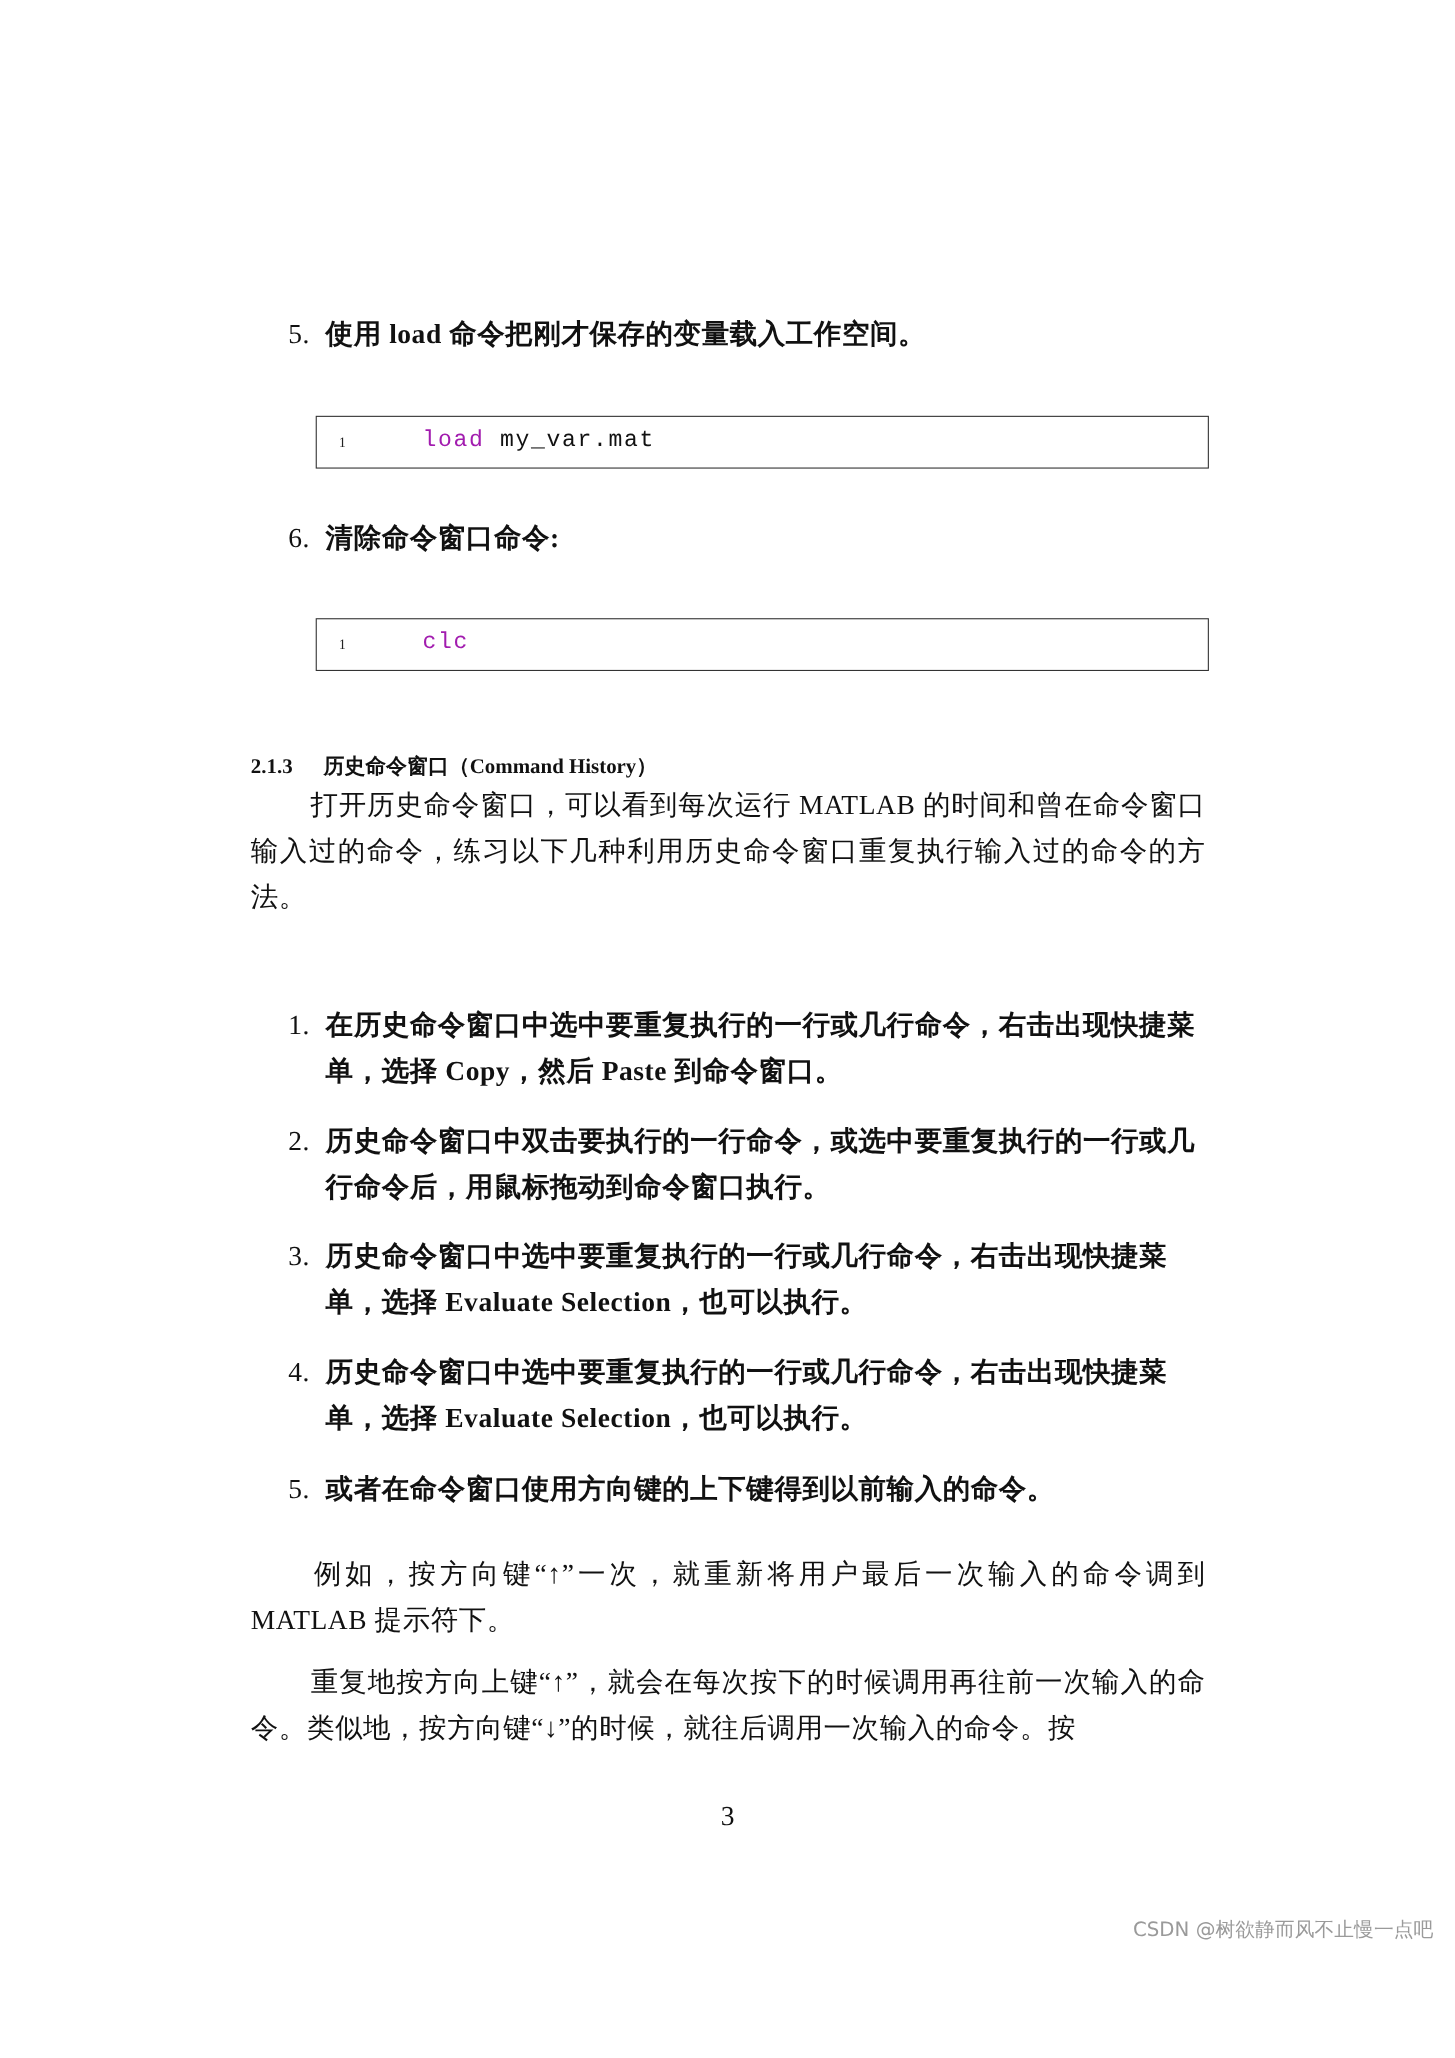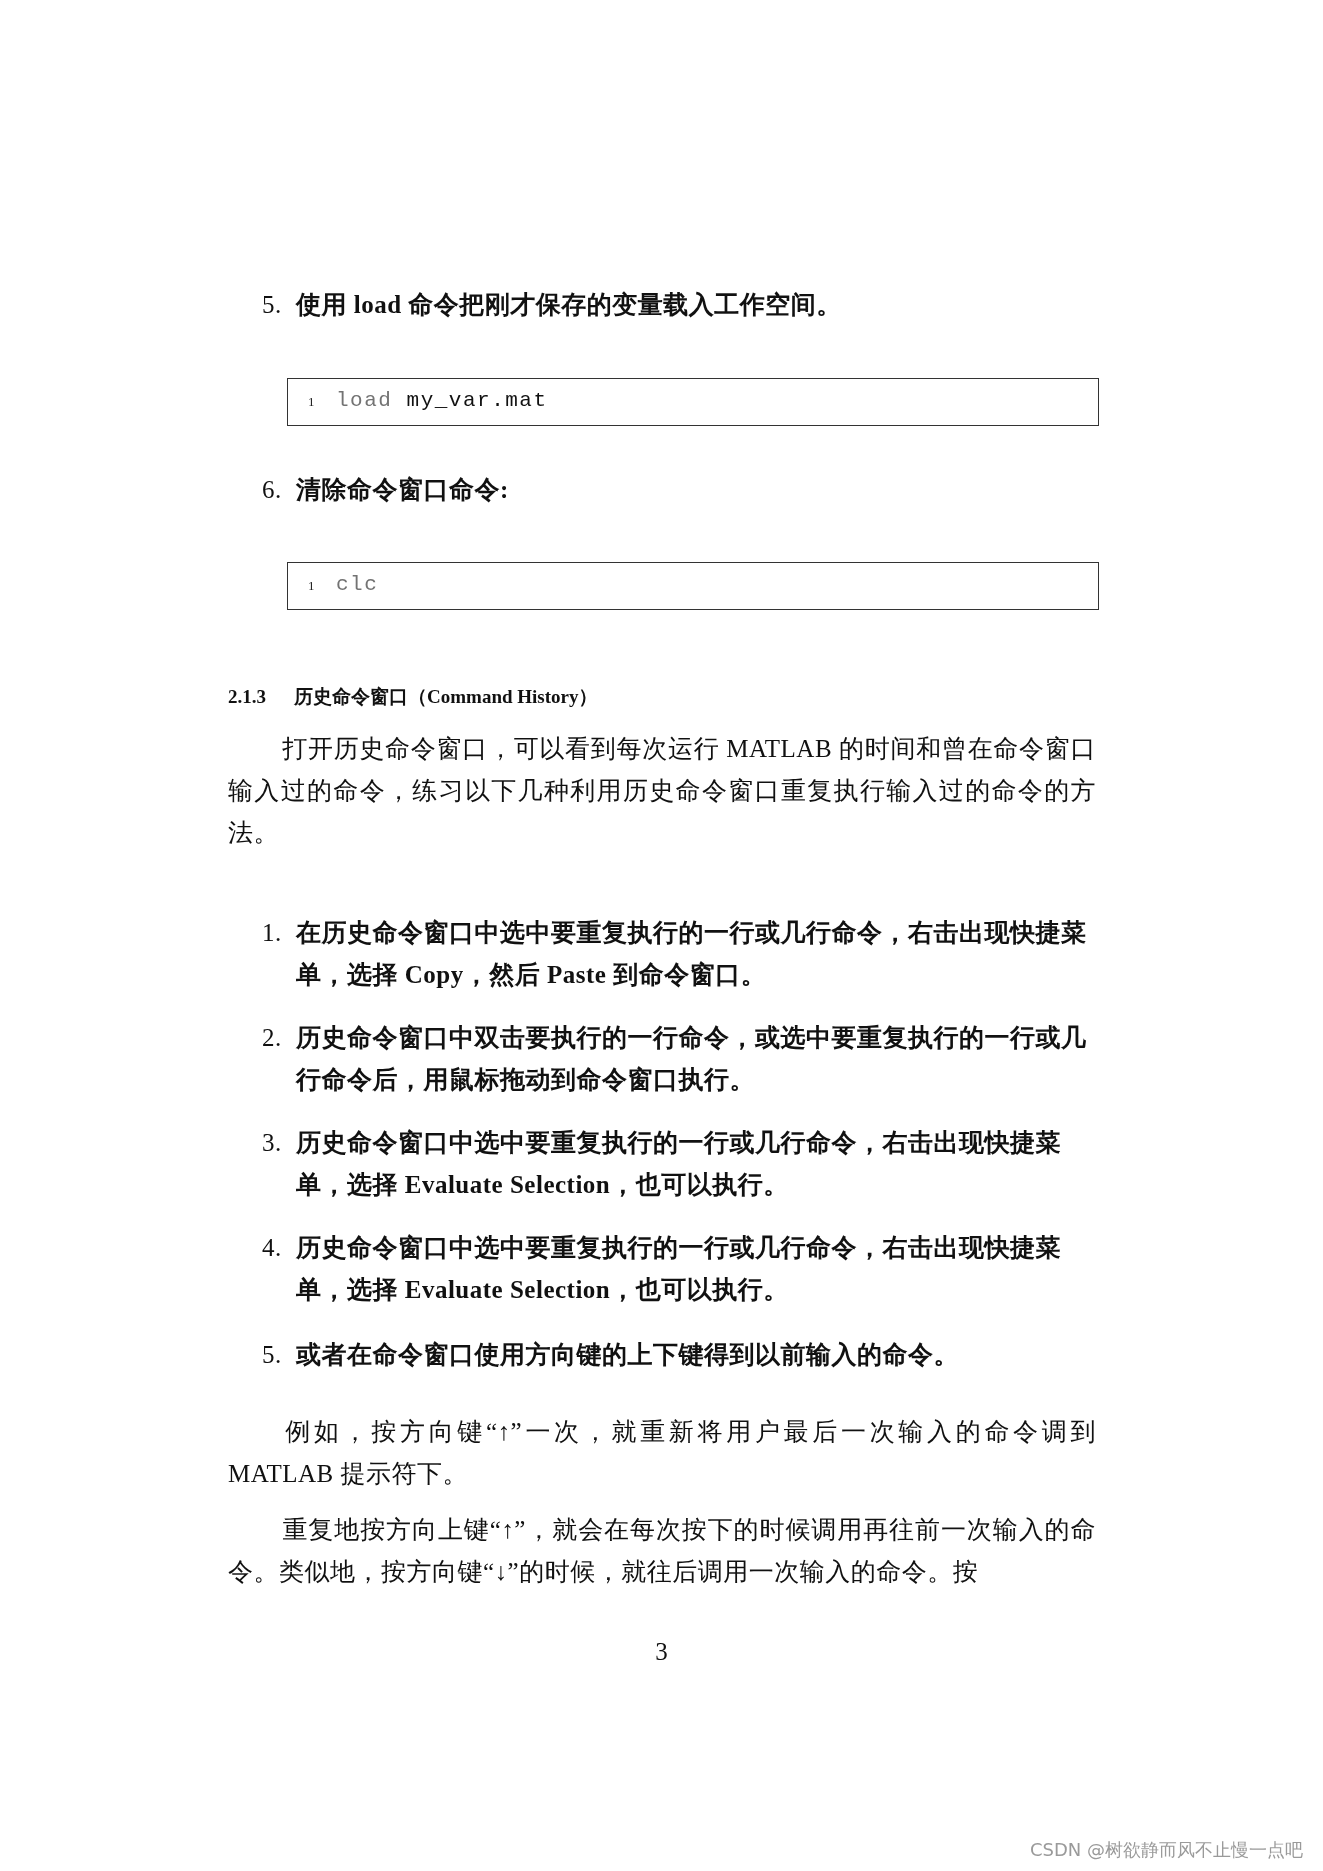--- a/index.html
+++ b/index.html
@@ -6,26 +6,26 @@
   body { width: 1323px; height: 1871px; position: relative; overflow: hidden;
          font-family: "Liberation Serif", "DejaVu Serif", serif; color: #111; }
   .abs { position: absolute; white-space: nowrap; }
   .item { position: absolute; left: 262px; width: 840px; font-size: 25px; line-height: 42px; letter-spacing: 0.5px; }
   .item .num { position: absolute; left: 0; top: 0; }
   .item .body { margin-left: 34px; white-space: normal; font-weight: bold; }
   .code-box { position: absolute; left: 287px; width: 812px; height: 48px; border: 1.5px solid #333;
               box-sizing: border-box; font-family: "Liberation Mono", "DejaVu Sans Mono", monospace; }
   .code-box .lineno { position: absolute; left: 20px; top: 15px; font-size: 13px; font-family: "Liberation Serif", serif; color: #222; }
   .code-box .code { position: absolute; left: 48px; top: 10px; font-size: 21px; letter-spacing: 1.5px; }
-  .kw { color: #737373; }
+  .kw { color: #a21caf; margin-left: 48px; }
   .heading { font-weight: bold; font-size: 19px; }
   .para { position: absolute; left: 228px; width: 868px; font-size: 25px; line-height: 42px; letter-spacing: 0.5px; text-align: justify; }
   .para .indent { display: inline-block; width: 54px; }
   .pagenum { position: absolute; left: 0; width: 1323px; text-align: center; font-size: 25px; }
-  .watermark { position: absolute; right: 20px; top: 1838px; font-family: "DejaVu Sans", sans-serif; font-size: 18px; color: #9a9a9a; }
+  .watermark { position: absolute; right: 20px; top: 1742px; font-family: "DejaVu Sans", sans-serif; font-size: 18px; color: #9a9a9a; }
 </style>
 </head>
 <body>
 
 <div class="item" style="top:284px;">
   <span class="num">5.</span>
   <div class="body">使用 load 命令把刚才保存的变量载入工作空间。</div>
 </div>
 
 <div class="code-box" style="top:378px;">
@@ -40,21 +40,21 @@
 
 <div class="code-box" style="top:562px;">
   <span class="lineno">1</span>
   <span class="code"><span class="kw">clc</span><span></span></span>
 </div>
 
 <div class="abs heading" style="left:228px; top:684px;">
   <span>2.1.3</span><span style="display:inline-block;width:28px;"></span><span>历史命令窗口（Command History）</span>
 </div>
 
-<div class="para" style="top:728px;">
+<div class="para" style="top:712px;">
   <span class="indent"></span><span>打开历史命令窗口，可以看到每次运行 MATLAB 的时间和曾在命令窗口输入过的命令，练习以下几种利用历史命令窗口重复执行输入过的命令的方法。</span>
 </div>
 
 <div class="item" style="top:912px;">
   <span class="num">1.</span>
   <div class="body">在历史命令窗口中选中要重复执行的一行或几行命令，右击出现快捷菜单，选择 Copy，然后 Paste 到命令窗口。</div>
 </div>
 <div class="item" style="top:1017px;">
   <span class="num">2.</span>
   <div class="body">历史命令窗口中双击要执行的一行命令，或选中要重复执行的一行或几行命令后，用鼠标拖动到命令窗口执行。</div>

